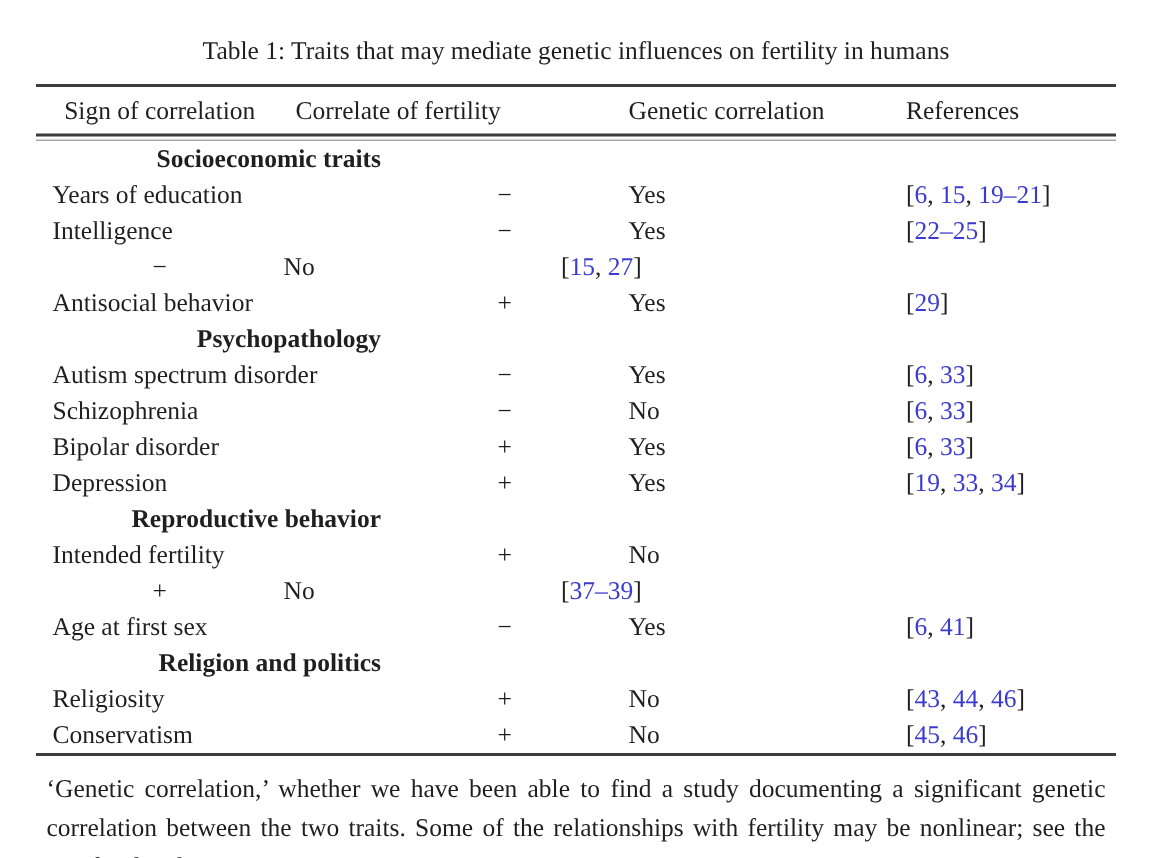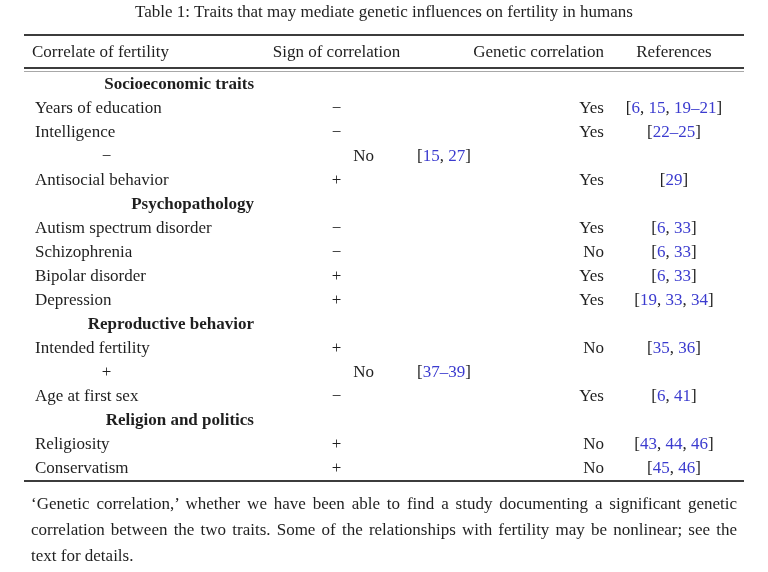--- a/index.html
+++ b/index.html
@@ -11,20 +11,21 @@
     width: 768px;
     height: 572px;
     overflow: hidden;
     font-family: "Liberation Serif", "DejaVu Serif", serif;
     color: var(--text, #1f1f1f);
   }
   .page {
     box-sizing: border-box;
     width: 768px;
     height: 572px;
+    padding-top: 22px;
   }
   .caption {
     font-size: 17px;
     line-height: 24px;
     height: 24px;
     text-align: center;
     white-space: nowrap;
   }
   .tbl {
     width: 720px;
@@ -55,22 +56,22 @@
   }
   .c1 {
     width: 230px;
     box-sizing: border-box;
     padding-left: 11px;
     text-align: left;
   }
   .header-row .c1 { padding-left: 8px; }
   .section-row .c1 { padding-left: 2px; font-weight: bold; text-align: right; }
   .c2 { width: 165px; text-align: center; }
-  .c3 { width: 185px; text-align: right; }
-  .c4 { width: 140px; text-align: center; }
+  .c3 { width: 185px; text-align: left; }
+  .c4 { width: 140px; text-align: left; }
   .cite {
     color: var(--link, #3b3bcf);
     cursor: pointer;
   }
   .footnote {
     margin-top: 9px;
     padding: 0 7px;
     font-size: 17px;
     line-height: 26px;
     text-align: justify;
@@ -81,22 +82,22 @@
 
 <div class="page">
 
   <div class="caption">Table 1: Traits that may mediate genetic influences on fertility in humans</div>
 
   <div class="tbl">
 
     <div class="rule"></div>
 
     <div class="row header-row">
+      <div class="c c2">Sign of correlation</div>
       <div class="c c1">Correlate of fertility</div>
-      <div class="c c2">Sign of correlation</div>
       <div class="c c3">Genetic correlation</div>
       <div class="c c4">References</div>
     </div>
 
     <div class="rule"></div>
     <div class="rule-light"></div>
 
     <div id="tbody">
         <div class="row section-row">
           <div class="c c1">Socioeconomic traits</div>
@@ -160,21 +161,20 @@
         <div class="row section-row">
           <div class="c c1">Reproductive behavior</div>
           <div class="c c2"></div>
           <div class="c c3"></div>
           <div class="c c4"></div>
         </div>
         <div class="row trait-row">
           <div class="c c1">Intended fertility</div>
           <div class="c c2">+</div>
           <div class="c c3">No</div>
-          <div class="c c4"><span class="bracket">[</span><span class="cite">35</span><span class="sep">, </span><span class="cite">36</span><span class="bracket">]</span></div>
         </div>
         <div class="row trait-row">
           <div class="c c2">+</div>
           <div class="c c3">No</div>
           <div class="c c4"><span class="bracket">[</span><span class="cite">37–39</span><span class="bracket">]</span></div>
         </div>
         <div class="row trait-row">
           <div class="c c1">Age at first sex</div>
           <div class="c c2">−</div>
           <div class="c c3">Yes</div>

